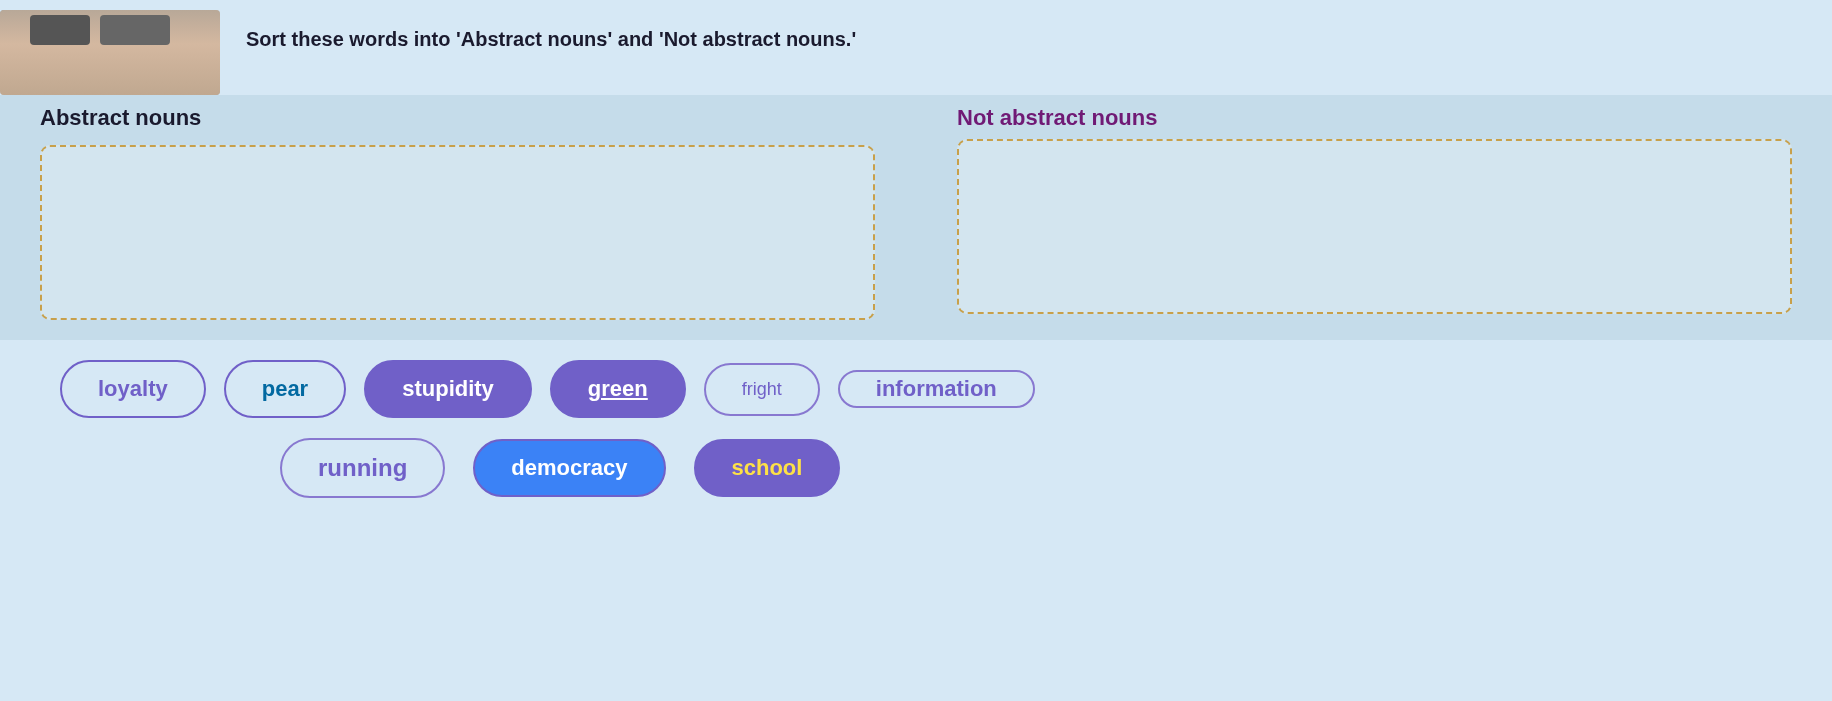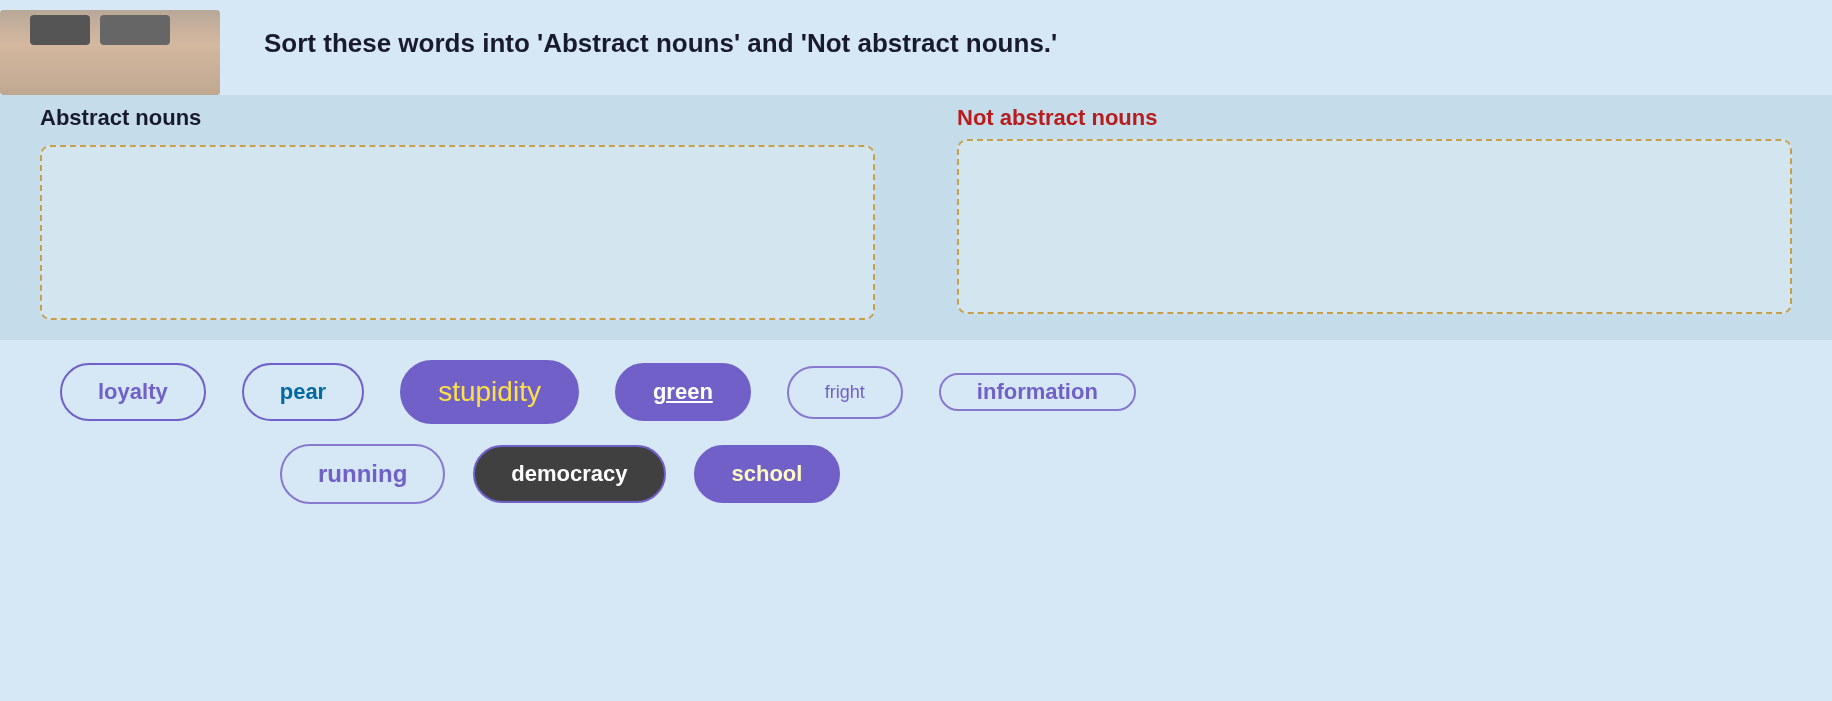--- a/index.html
+++ b/index.html
@@ -27,49 +27,49 @@
 </head>
 <body>
 
 <div style="display:flex; align-items:flex-start; background:#d6e8f5; padding: 10px 20px 0 0;">
   <div style="width:220px; height:85px; background: linear-gradient(160deg, #999 0%, #ccc 40%, #aaa 100%); flex-shrink:0; border-radius:4px; overflow:hidden; position:relative; top:0; left:0;">
 
     <div style="position:absolute; bottom:0; left:0; right:0; height:85px; background:linear-gradient(180deg, #b8a898 0%, #d4b8a0 40%, #c0a890 100%);"></div>
     <div style="position:absolute; top:5px; left:30px; width:60px; height:30px; background:#555; border-radius:4px;"></div>
     <div style="position:absolute; top:5px; left:100px; width:70px; height:30px; background:#666; border-radius:4px;"></div>
   </div>
-  <div style="font-size:26px; font-weight:800; color:#1a1a2e; padding: 18px 44px;">Sort these words into 'Abstract nouns' and 'Not abstract nouns.'</div>
+  <div style="font-size:20px; font-weight:800; color:#1a1a2e; padding: 18px 26px;">Sort these words into 'Abstract nouns' and 'Not abstract nouns.'</div>
 </div>
 
 <div class="bg-panel" style="margin: 0; padding: 10px 40px 20px 40px;">
   <div style="display:flex; gap:16px; align-items:flex-start;">
 
     <div style="flex:1;">
       <div style="font-size:22px; font-weight:700; color:#1a1a2e; margin-bottom:14px;">Abstract nouns</div>
       <div style="border: 2.5px dashed #c8a04a; border-radius:10px; background:rgba(255,255,255,0.25); height:175px; width:100%;"></div>
     </div>
 
     <div style="width:50px;"></div>
 
     <div style="flex:1;">
-      <div style="font-size:22px; font-weight:700; color:#b91c1c; margin-bottom:8px;">Not abstract nouns</div>
+      <div style="font-size:22px; font-weight:700; color:#701a75; margin-bottom:8px;">Not abstract nouns</div>
       <div style="border: 2.5px dashed #c8a04a; border-radius:10px; background:rgba(255,255,255,0.25); height:175px; width:100%;"></div>
     </div>
   </div>
 </div>
 
 <div class="bottom-panel" style="background:#d6e8f5; padding: 20px 60px;">
 
-  <div style="display:flex; gap:36px; align-items:center; flex-wrap:wrap; margin-bottom:20px;">
+  <div style="display:flex; gap:18px; align-items:center; flex-wrap:wrap; margin-bottom:20px;">
     <div style="display:inline-flex; align-items:center; justify-content:center; padding:14px 36px; border-radius:50px; font-size:22px; font-weight:600; background:transparent; border:2.5px solid #7060c8; color:#7060c8; cursor:grab;">loyalty</div>
     <div style="display:inline-flex; align-items:center; justify-content:center; padding:14px 36px; border-radius:50px; font-size:22px; font-weight:600; background:transparent; border:2.5px solid #7060c8; color:#0369a1; cursor:grab;">pear</div>
-    <div style="display:inline-flex; align-items:center; justify-content:center; padding:14px 36px; border-radius:50px; font-size:28px; font-weight:400; background:#7060c8; border:2.5px solid #7060c8; color:#fde047; cursor:grab;">stupidity</div>
+    <div style="display:inline-flex; align-items:center; justify-content:center; padding:14px 36px; border-radius:50px; font-size:22px; font-weight:700; background:#7060c8; border:2.5px solid #7060c8; color:#ffffff; cursor:grab;">stupidity</div>
     <div style="display:inline-flex; align-items:center; justify-content:center; padding:14px 36px; border-radius:50px; font-size:22px; font-weight:600; background:#7060c8; border:2.5px solid #7060c8; color:#fff; cursor:grab;text-decoration:underline;">green</div>
     <div style="display:inline-flex; align-items:center; justify-content:center; padding:14px 36px; border-radius:50px; font-size:18px; font-weight:400; background:transparent; border:2.5px solid #8878d0; color:#7060c8; cursor:grab;">fright</div>
     <div style="display:inline-flex; align-items:center; justify-content:center; padding:4px 36px; border-radius:50px; font-size:22px; font-weight:600; background:transparent; border:2.5px solid #8878d0; color:#7060c8; cursor:grab;">information</div>
   </div>
 
   <div style="display:flex; gap:28px; align-items:center; flex-wrap:wrap; padding-left:220px;">
     <div style="display:inline-flex; align-items:center; justify-content:center; padding:14px 36px; border-radius:50px; font-size:24px; font-weight:600; background:transparent; border:2.5px solid #8878d0; color:#7060c8; cursor:grab;">running</div>
-    <div style="display:inline-flex; align-items:center; justify-content:center; padding:14px 36px; border-radius:50px; font-size:22px; font-weight:600; background:#404040; border:2.5px solid #7060c8; color:#fff; cursor:grab;">democracy</div>
-    <div style="display:inline-flex; align-items:center; justify-content:center; padding:14px 36px; border-radius:50px; font-size:22px; font-weight:600; background:#7060c8; border:2.5px solid #7060c8; color:#fef9c3; cursor:grab;">school</div>
+    <div style="display:inline-flex; align-items:center; justify-content:center; padding:14px 36px; border-radius:50px; font-size:22px; font-weight:600; background:#3b82f6; border:2.5px solid #7060c8; color:#fff; cursor:grab;">democracy</div>
+    <div style="display:inline-flex; align-items:center; justify-content:center; padding:14px 36px; border-radius:50px; font-size:22px; font-weight:600; background:#7060c8; border:2.5px solid #7060c8; color:#fde047; cursor:grab;">school</div>
   </div>
 </div>
 
 </body></html>

